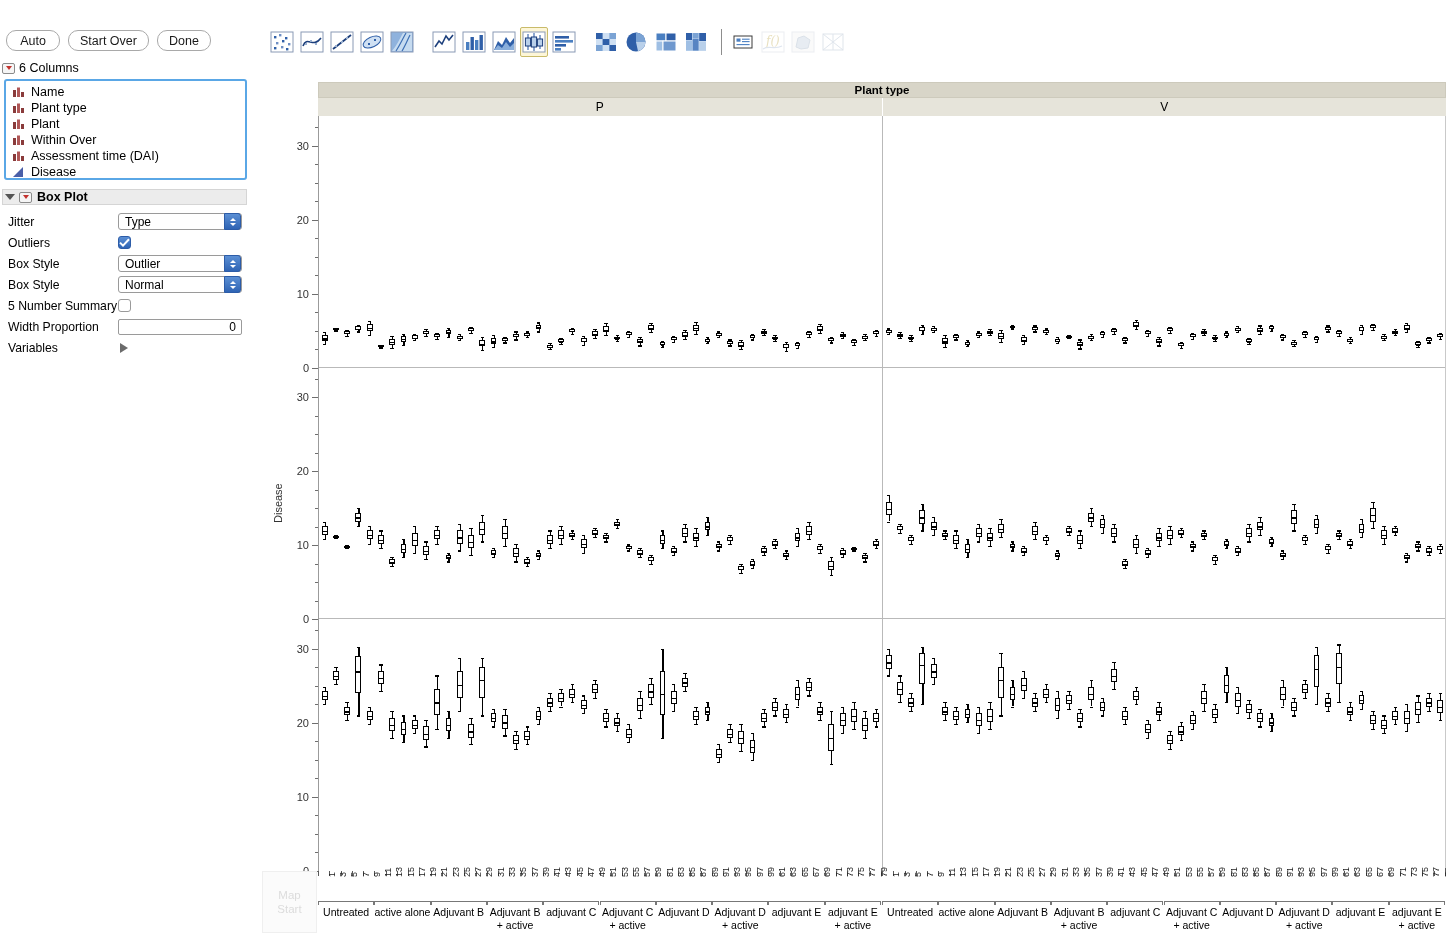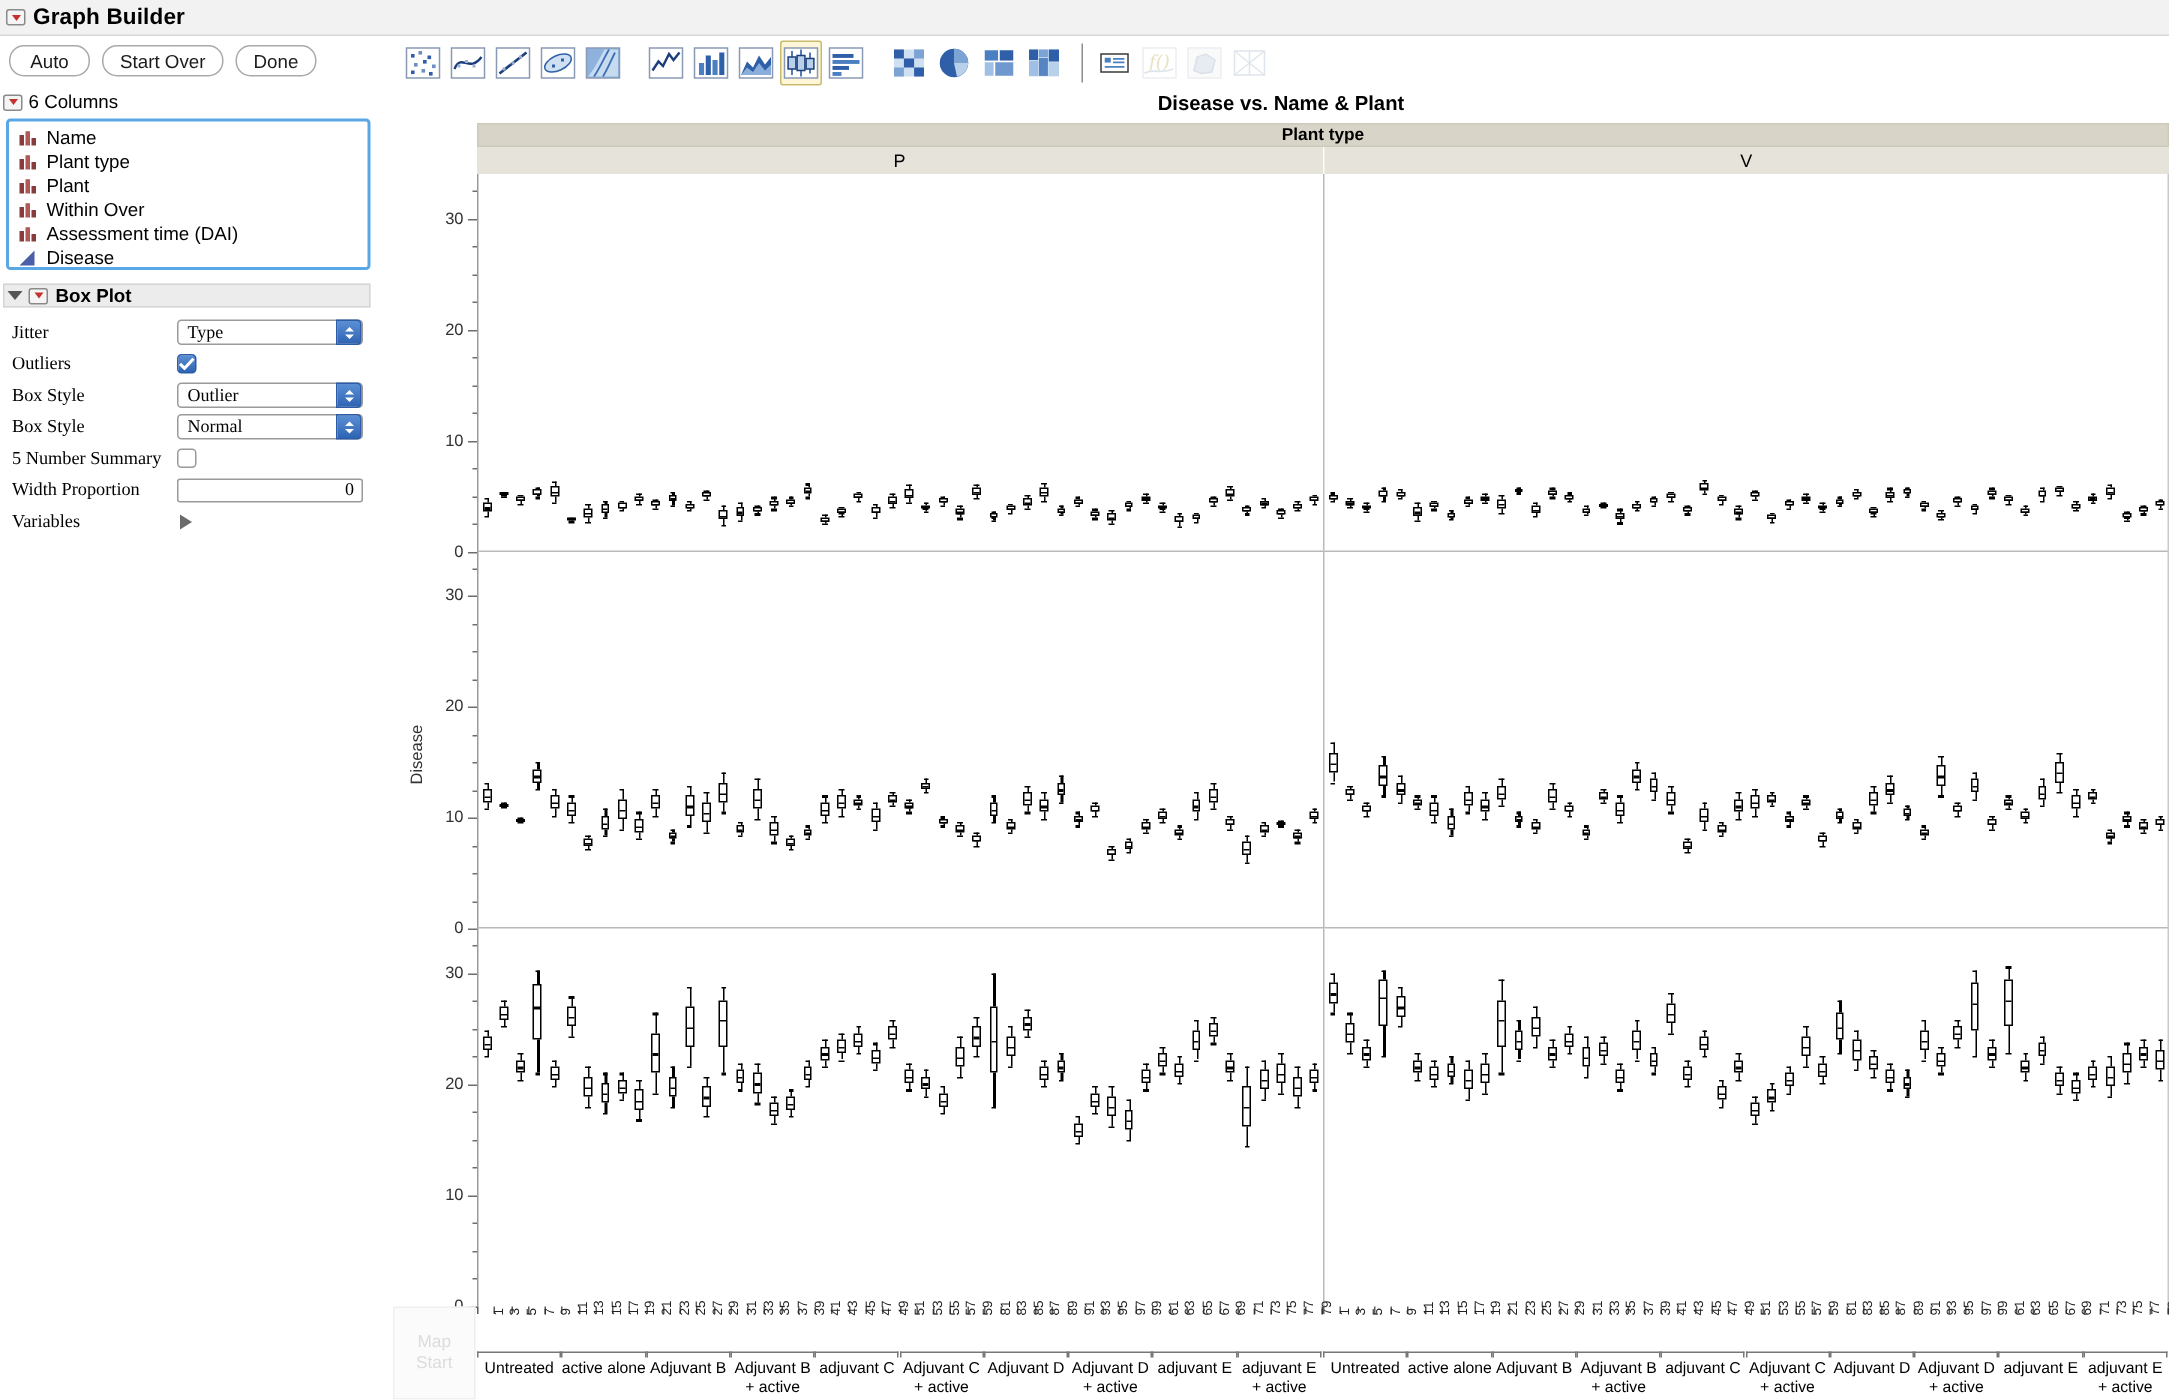--- a/index.html
+++ b/index.html
@@ -71,21 +71,21 @@
     position: absolute; left: 2px; top: 189px; width: 245px; height: 16px;
     background: #ececec; border: 1px solid #d5d5d5;
     display: flex; align-items: center; padding-left: 2px;
   }
   .tri {
     width: 0; height: 0; margin-right: 4px;
     border-left: 5px solid transparent; border-right: 5px solid transparent;
     border-top: 6px solid #555;
   }
   .bp-title { font-size: 12.5px; font-weight: bold; color: #000; }
-  .props { position: absolute; left: 0; top: 211px; width: 250px; font-family: Liberation Serif, serif; }
+  .props { position: absolute; left: 0; top: 211px; width: 250px; }
   .prow { display: flex; align-items: center; height: 21px; }
   .plabel { width: 118px; padding-left: 8px; font-size: 12.2px; color: #000; }
   .combo {
     position: relative; width: 124px; height: 17px;
     background: #fff; border: 1px solid #9a9a9a; border-radius: 3px;
     display: flex; align-items: center; padding-left: 6px;
     font-size: 12px; color: #000;
   }
   .combo .stepper {
     position: absolute; right: 0; top: -1px; width: 17px; height: 17px;
@@ -171,24 +171,20 @@
     display: flex; flex-direction: column; align-items: center; justify-content: center;
     font-size: 11.5px; color: #dcdcdc; line-height: 14px;
   }
   .edge-r { position: absolute; left: 1183px; top: 58px; width: 1px; height: 755px; background: #c9c9c9; }
 </style>
 </head>
 <body>
 
 <div id="app">
 
-  <div class="titlebar">
-    <span class="disclosure"></span>
-    <span class="app-title">Graph Builder</span>
-  </div>
 
   <div class="btnrow">
     <div class="btn">Auto</div>
     <div class="btn">Start Over</div>
     <div class="btn">Done</div>
   </div>
 
   <div class="icontb">
     <div class="icon">
       <svg width="24" height="22">
@@ -456,21 +452,20 @@
       <div class="plabel">Width Proportion</div>
       <div class="numfield">0</div>
     </div>
     <div class="prow">
       <div class="plabel">Variables</div>
       <span class="playtri"></span>
     </div>
   </div>
 
   <div class="graph">
-    <div class="gtitle">Disease vs. Name &amp; Plant</div>
 
     <div class="hdr-outer">Plant type</div>
     <div class="hdr-inner">
       <div class="hdr-cell">P</div>
       <div class="hdr-cell">V</div>
     </div>
 
     <div class="yaxis">
       <div class="ytitle" style="top: 407.4px;">Disease</div>
     <div class="ytick" style="top: 251.6px;"></div>

